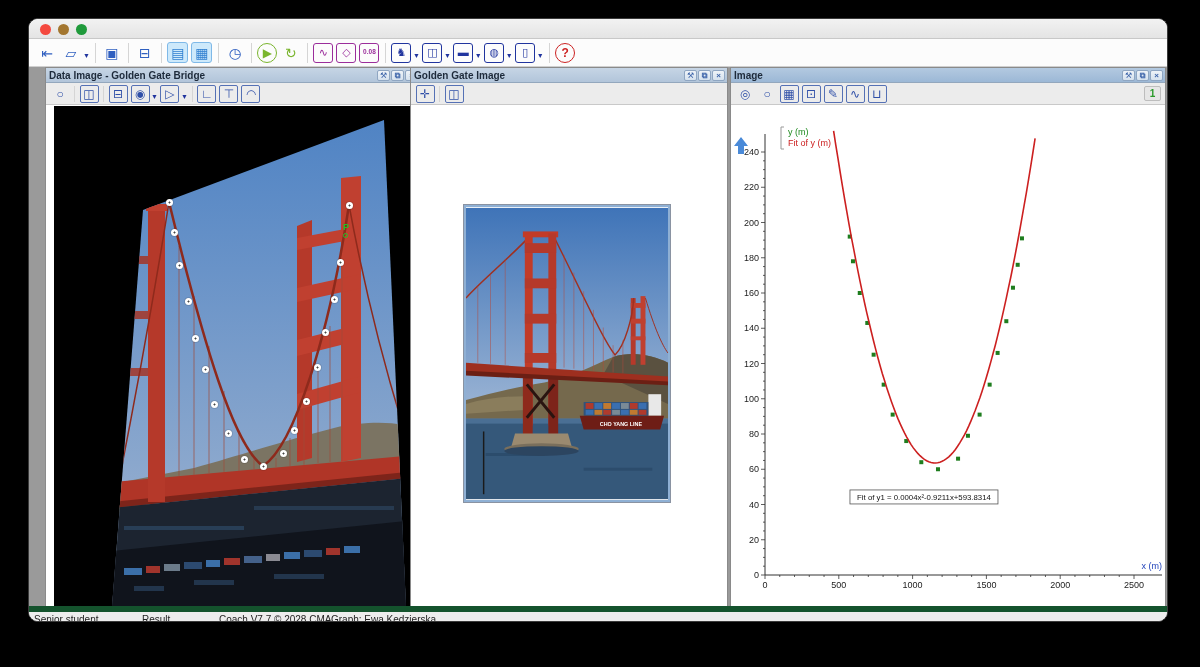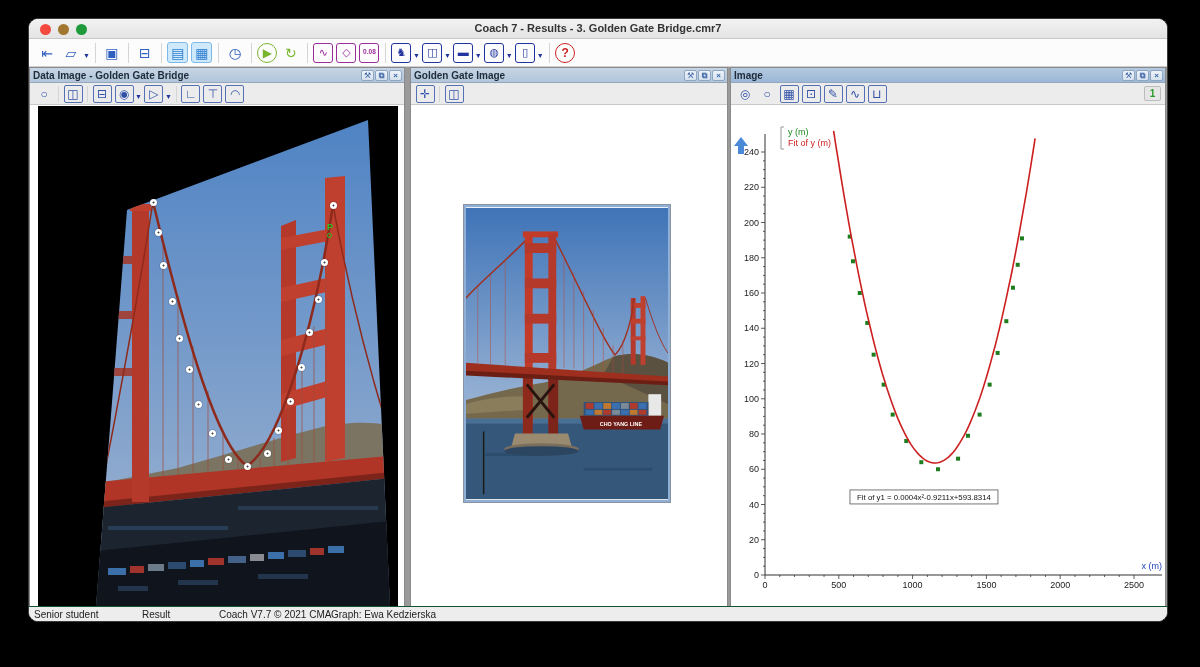--- a/index.html
+++ b/index.html
@@ -45,34 +45,33 @@
   .marker{position:absolute;width:7px;height:7px;border-radius:50%;
           background:radial-gradient(circle,#444 0 0.8px,#fff 1.2px);box-shadow:0 0 1px #000;}
   #selmarker-label{position:absolute;color:#23c323;font-size:9px;font-weight:bold;}
   #selmarker-dot{position:absolute;width:5px;height:5px;border-radius:50%;border:1.4px solid #23c323;background:transparent;}
   
   #photoframe{position:absolute;left:53px;top:100px;width:206px;height:297px;border:2px solid #8fb0d4;outline:1px solid #8a93a2;}
   
   #graphbadge{position:absolute;right:4px;top:3px;width:17px;height:15px;background:#e6e6e6;border:1px solid #bdbdbd;
               border-radius:2px;color:#2a9a2a;font-weight:bold;font-size:10px;text-align:center;line-height:14px;}
   
-  #statusbar{position:absolute;left:0;bottom:0;width:100%;height:15px;background:#ededed;border-top:1px solid #14532d;}
+  #statusbar{position:absolute;left:0;bottom:0;width:100%;height:15px;background:#ededed;border-top:6px solid #14532d;}
   #statusbar span{position:absolute;top:1.5px;font-size:10px;color:#222;white-space:nowrap;}
 </style>
 </head>
 <body>
 
 <div id="screen">
   <div id="window">
 
     <div id="titlebar">
       <span class="tl" id="tl-close" style="left: 11px; background: rgb(244, 73, 63);"></span>
       <span class="tl" id="tl-min" style="left: 29px; background: rgb(163, 118, 47);"></span>
       <span class="tl" id="tl-max" style="left: 47px; background: rgb(31, 154, 59);"></span>
-      <div id="wtitle">Coach 7 - Results - 3. Golden Gate Bridge.cmr7</div>
     </div>
 
     <div id="maintb">
         <span class="tool" style="color: rgb(47, 95, 192);">⇤</span>
         <span class="tool" style="color: rgb(47, 95, 192);">▱</span>
         <span class="caret">▼</span>
         <span class="tbsep"></span>
         <span class="tool" style="color: rgb(47, 95, 192);">▣</span>
         <span class="tbsep"></span>
         <span class="tool" style="color: rgb(47, 95, 192);">⊟</span>
@@ -98,21 +97,21 @@
         <span class="tool boxed" style="color: rgb(32, 52, 158);">◍</span>
         <span class="caret">▼</span>
         <span class="tool boxed" style="color: rgb(32, 52, 158);">▯</span>
         <span class="caret">▼</span>
         <span class="tbsep"></span>
         <span class="tool circled" style="color: rgb(204, 34, 34);">?</span>
       </div>
 
     <div id="workspace">
 
-      <div class="panel" style="left:0;width:376px;">
+      <div class="panel" style="left:16px;width:376px;">
         <div class="ptitle">
           <span>Data Image - Golden Gate Bridge</span>
           <span class="pcontrols">
               <span>⚒</span>
               <span>⧉</span>
               <span>×</span>
             </span>
         </div>
         <div class="pbar">
             <span class="tool">○</span>
@@ -476,18 +475,18 @@
               <text x="192.9652" y="395.45" text-anchor="middle" font-size="7.8" fill="#111">Fit of  y1 = 0.0004x²-0.9211x+593.8314</text>
             </svg>
         </div>
       </div>
 
     </div>
 
     <div id="statusbar">
       <span style="left:5px">Senior student</span>
       <span style="left:113px">Result</span>
-      <span style="left:190px">Coach V7.7 © 2021 CMA</span>
+      <span style="left:190px">Coach V7.7 © 2028 CMA</span>
       <span style="left:302px">Graph: Ewa Kedzierska</span>
     </div>
 
   </div>
 </div>
 
 </body></html>

